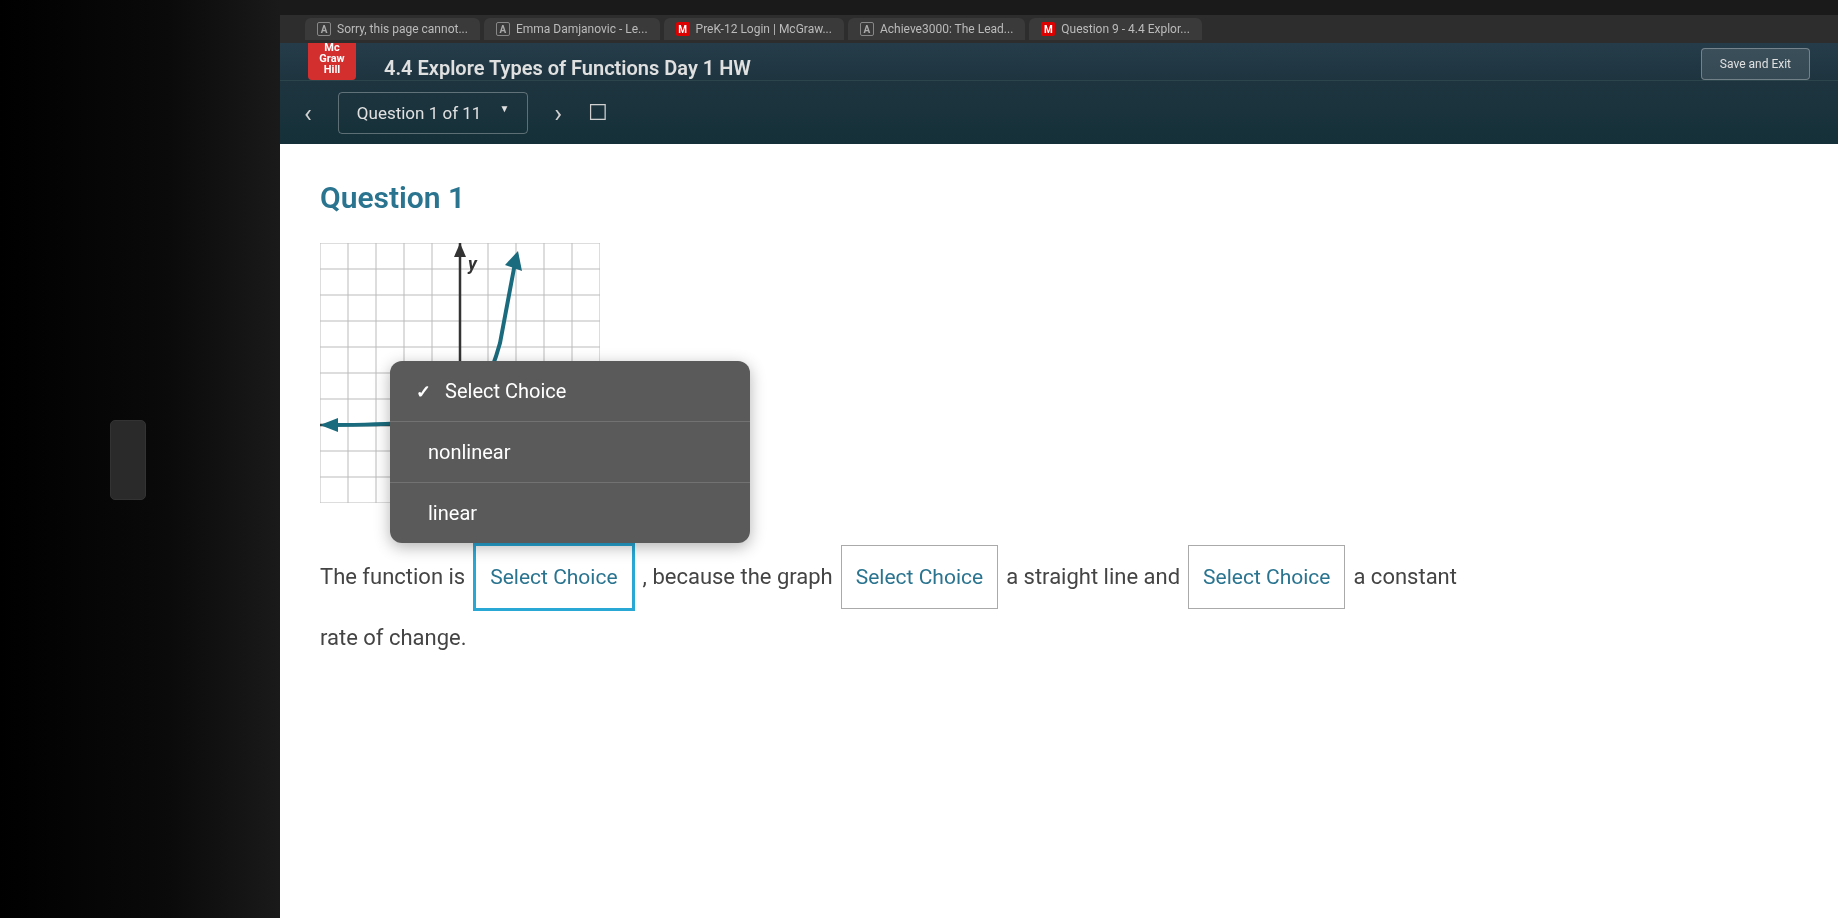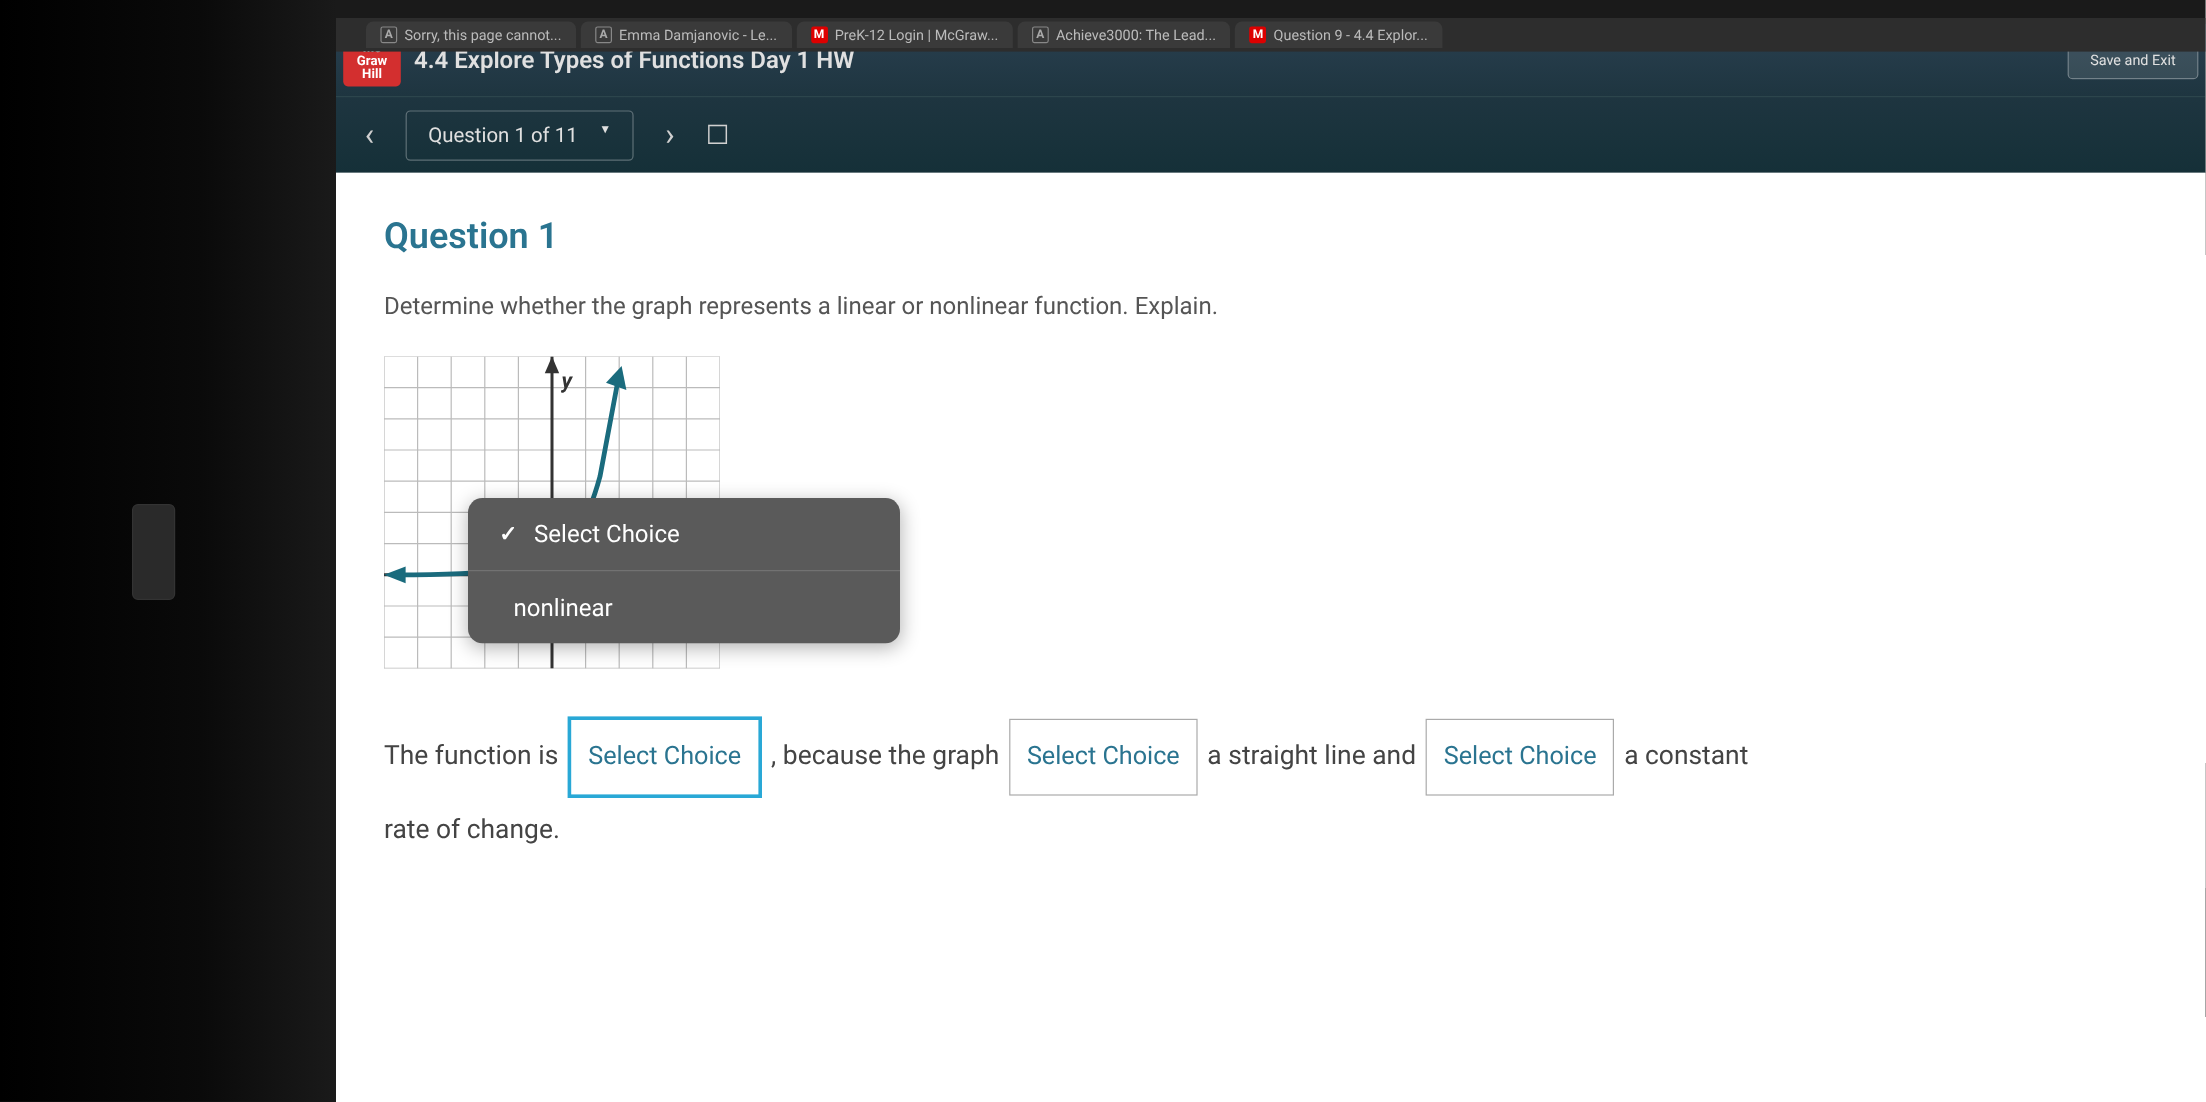--- a/index.html
+++ b/index.html
@@ -63,23 +63,23 @@
     }
     .tab-icon.a {
       border: 1px solid #888;
       border-radius: 2px;
       color: #aaa;
     }
     .header-bar {
       background: linear-gradient(180deg, #2a4050 0%, #1e3540 100%);
       height: 60px;
       display: flex;
-      align-items: center;
-      padding: 0 6px;
-      gap: 11px;
+      align-items: flex-end;
+      padding: 0 28px;
+      gap: 28px;
       margin-top: 20px;
     }
     .logo {
       background: #d32f2f;
       color: #fff;
       width: 48px;
       height: 44px;
       border-radius: 4px;
       display: flex;
       flex-direction: column;
@@ -308,21 +308,20 @@
     <div class="question-dropdown">
       <span>Question 1 of 11</span>
       <span class="dropdown-caret">▼</span>
     </div>
     <button class="nav-btn">›</button>
     <span class="bookmark-icon">☐</span>
   </div>
 
   <div class="content">
     <h1 class="question-heading">Question 1</h1>
-    <p class="question-text">Determine whether the graph represents a linear or nonlinear function. Explain.</p>
 
     <div class="graph-container">
       <div class="graph-grid">
         <svg viewBox="0 0 280 260">
 
           <g stroke="#bbb" stroke-width="1">
             <line x1="0" y1="0" x2="280" y2="0"></line>
             <line x1="0" y1="26" x2="280" y2="26"></line>
             <line x1="0" y1="52" x2="280" y2="52"></line>
             <line x1="0" y1="78" x2="280" y2="78"></line>
@@ -358,20 +357,21 @@
           <polygon points="198,8 185,22 202,28" fill="#1a6b7d"></polygon>
         </svg>
       </div>
       <div class="y-label">y</div>
 
       <div class="select-popup">
         <div class="select-option selected">
           <span>Select Choice</span>
         </div>
         <div class="select-option">nonlinear</div>
+        <div class="select-option">linear</div>
       </div>
     </div>
 
     <div class="answer-sentence">
       <span>The function is</span>
       <span class="choice-box active">Select Choice</span>
       <span>, because the graph</span>
       <span class="choice-box">Select Choice</span>
       <span>a straight line and</span>
       <span class="choice-box">Select Choice</span>

